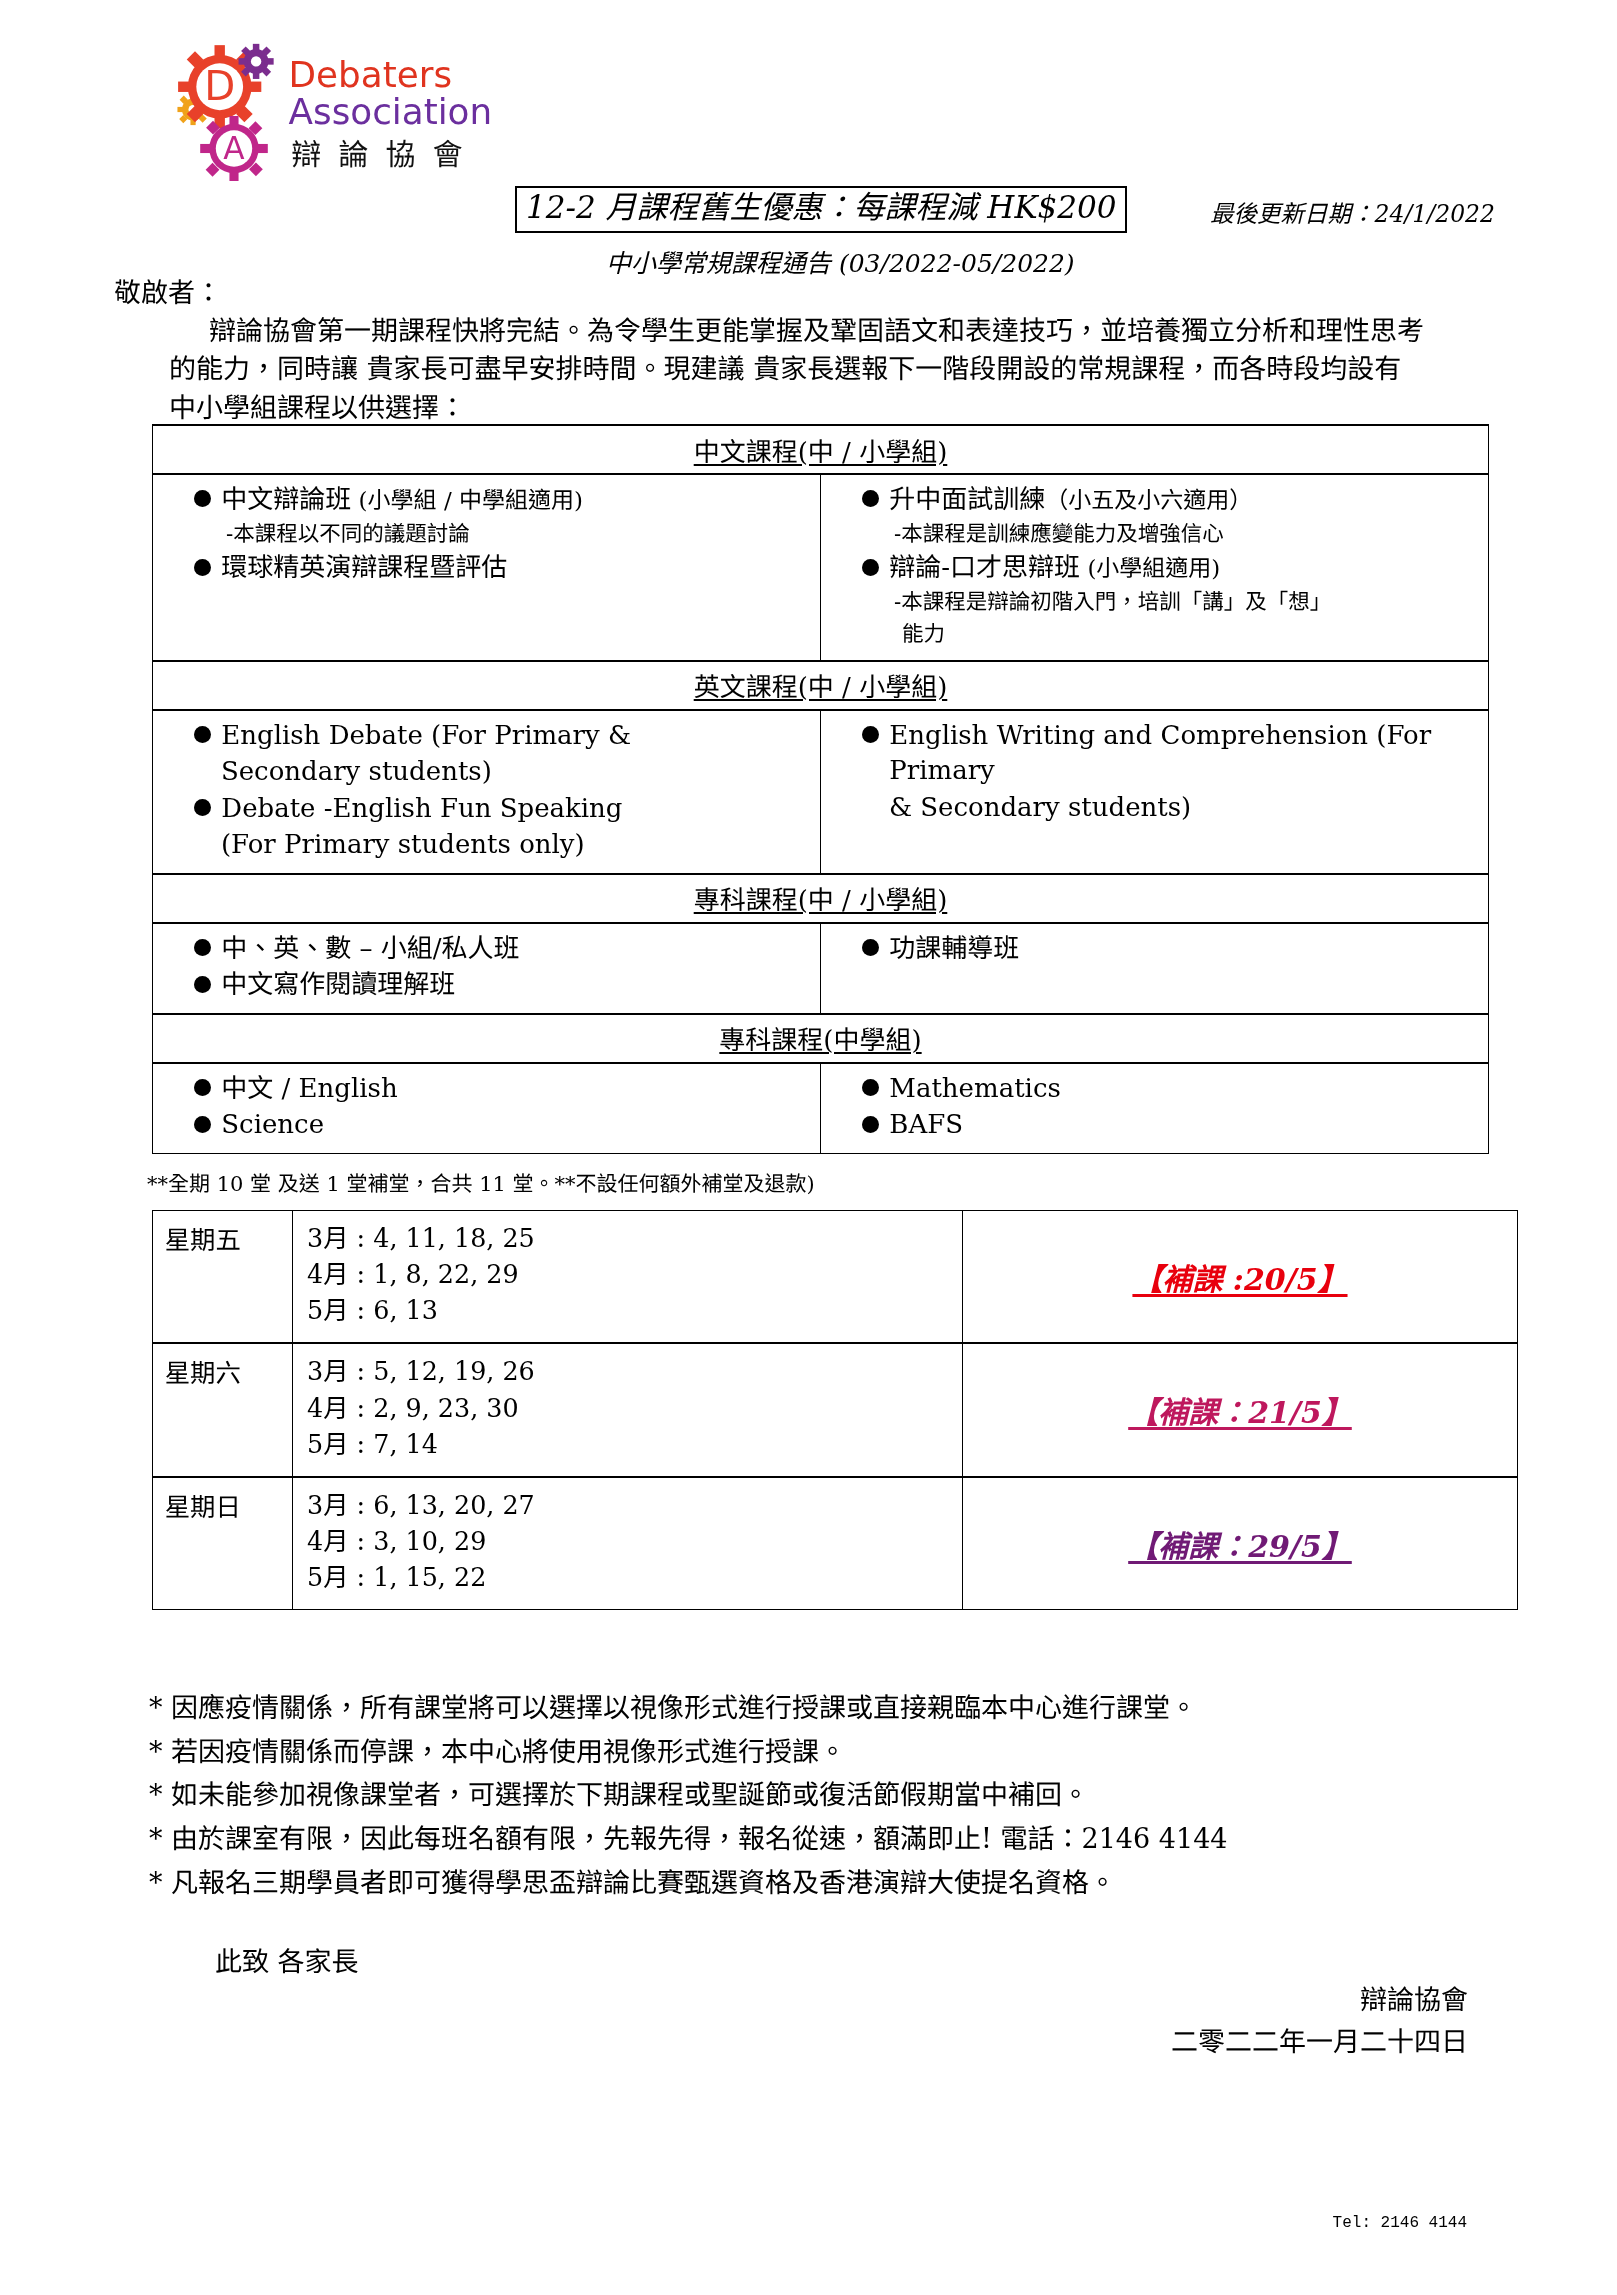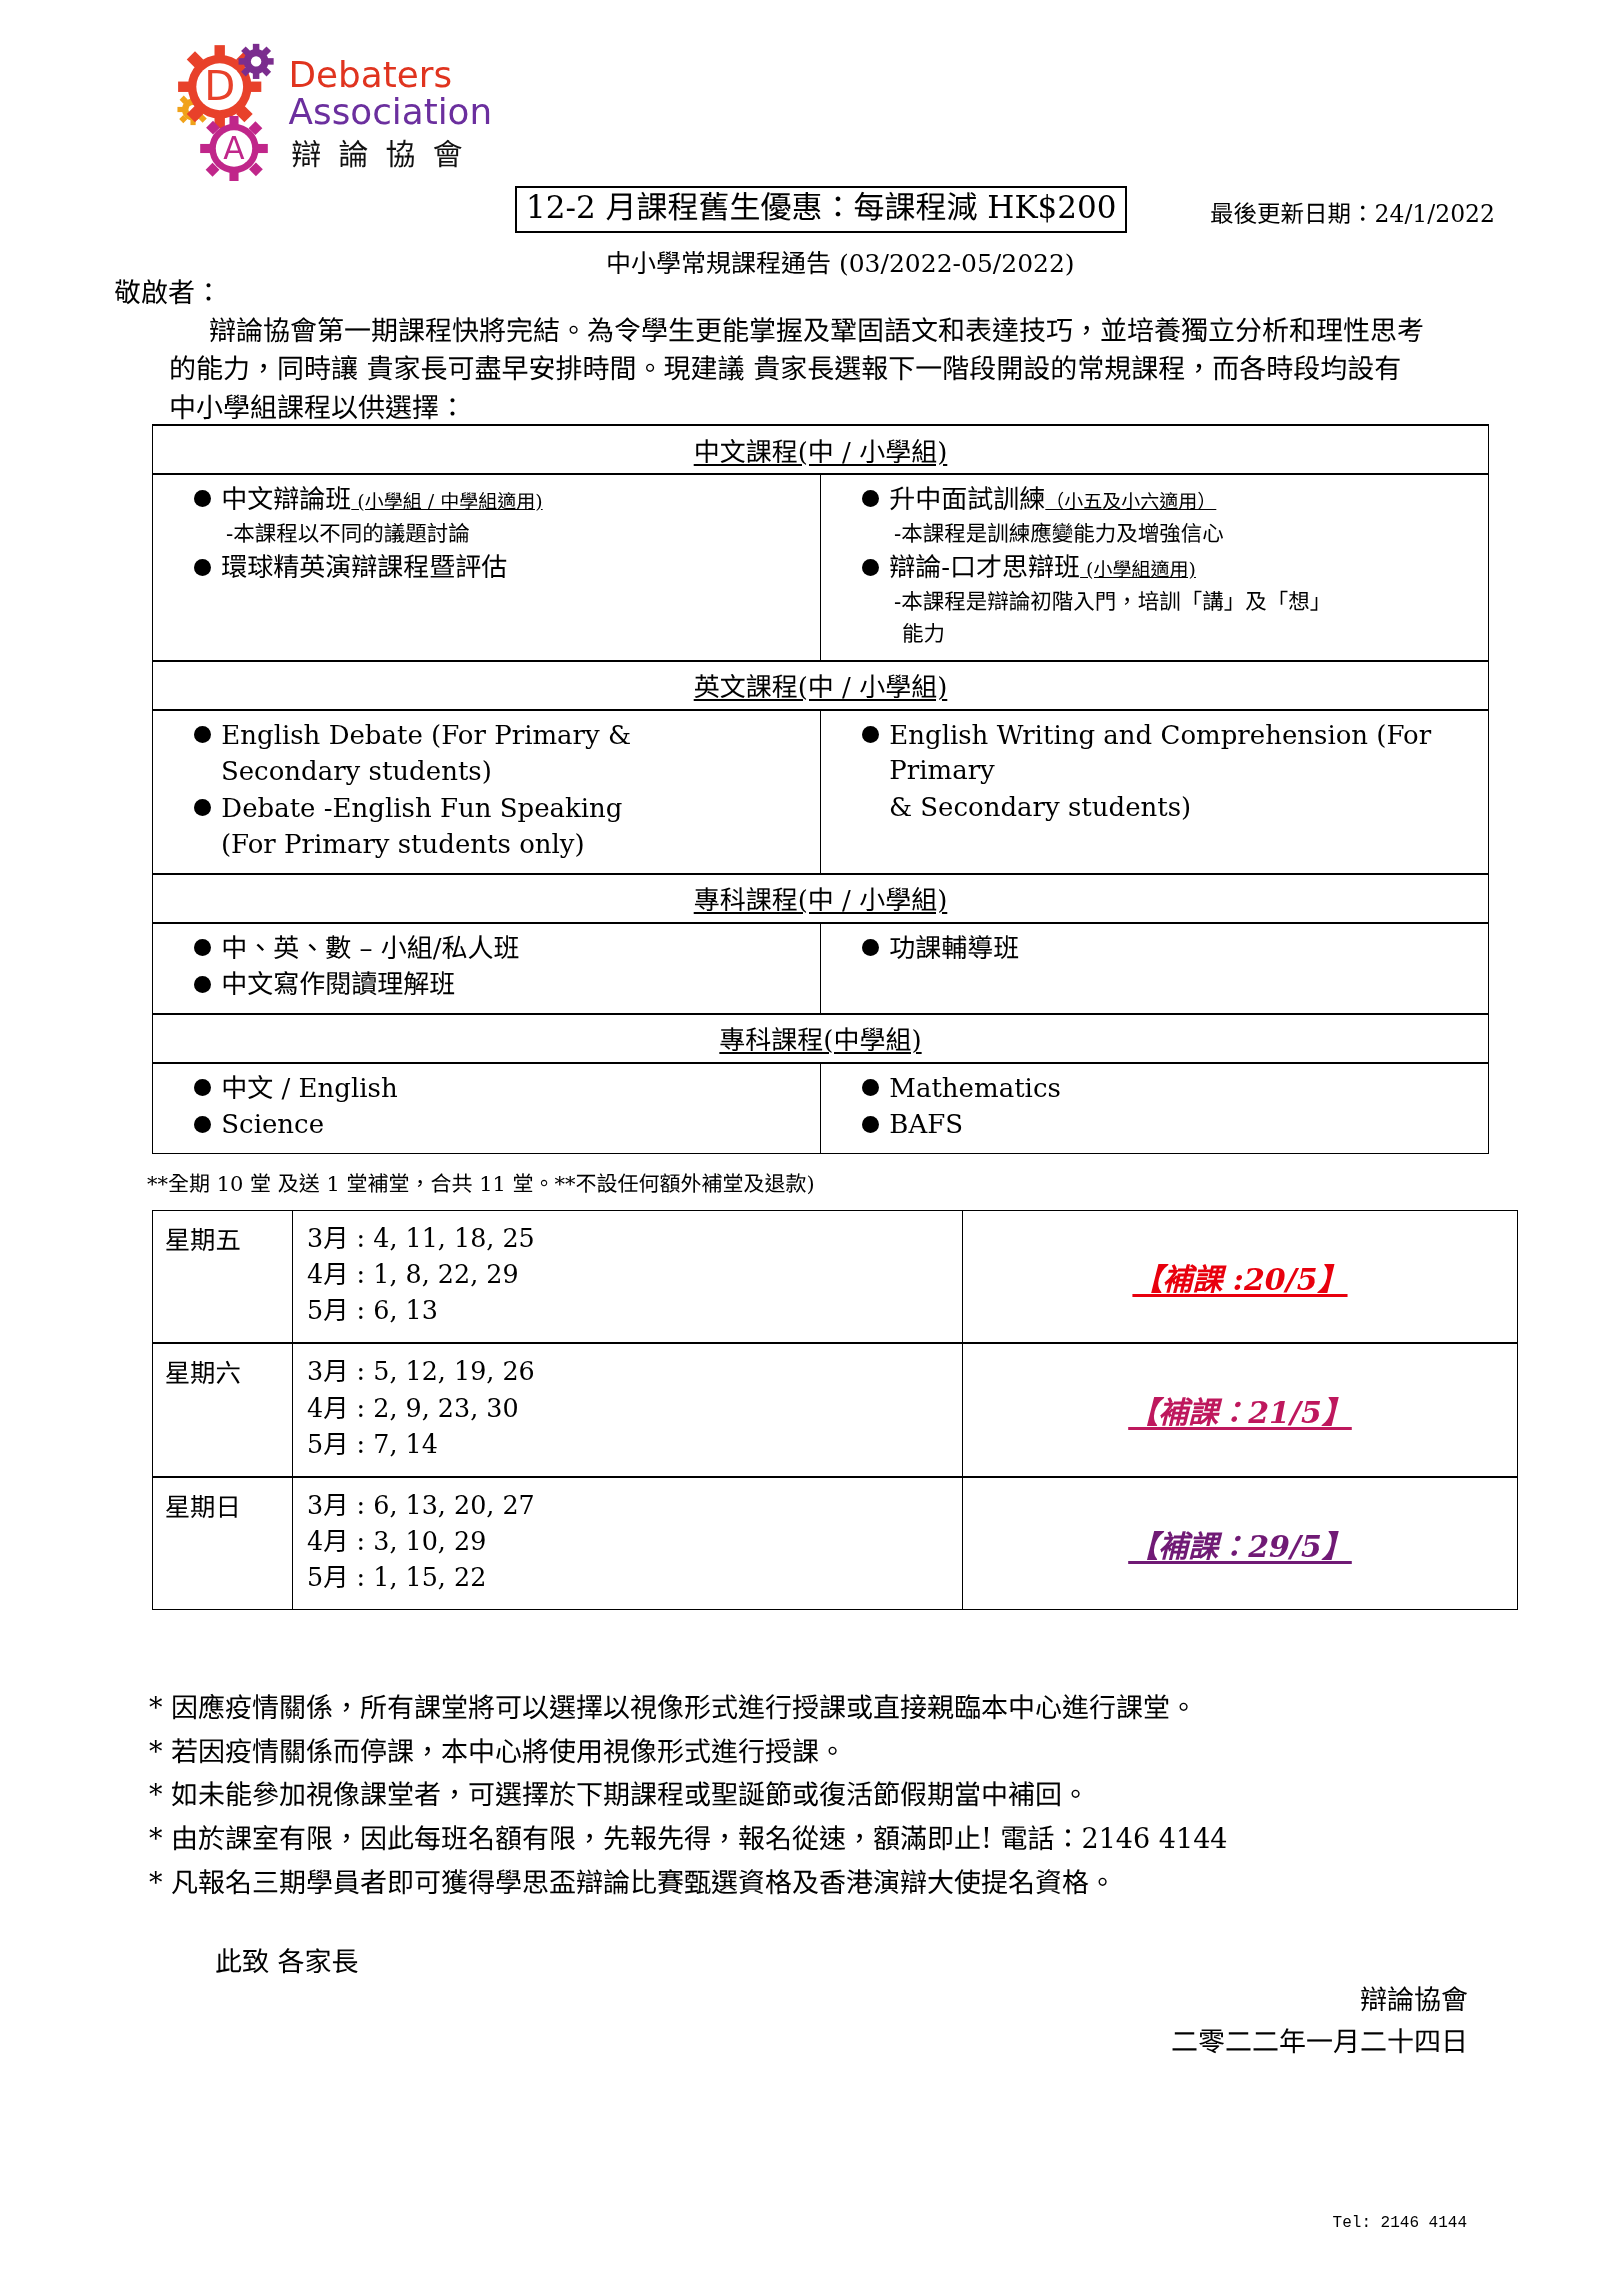--- a/index.html
+++ b/index.html
@@ -33,20 +33,21 @@
   }
   .logo-svg { display: block; }
 
   
   .header-zone {
     position: absolute;
     left: 0;
     top: 186px;
     width: 1534px;
     height: 98px;
+    font-style: italic;
   }
   .title-boxed {
     position: absolute;
     left: 515px;
     top: 0px;
     border: 2px solid #000;
     padding: 3.3px 9px 5.9px 9px;
     font-size: 31px;
     line-height: 1.08;
     white-space: nowrap;
@@ -128,21 +129,21 @@
   }
   .bullet-line .dot {
     flex: 0 0 auto;
     width: 17px;
     height: 17px;
     border-radius: 50%;
     background: #000;
     margin: 8.5px 10.4px 0 0;
   }
   .bullet-line .txt { flex: 1 1 auto; }
-  .bullet-line .small { font-size: 19px; text-decoration: underline; }
+  .bullet-line .small { font-size: 23px; }
   .sub-line {
     font-size: 21.5px;
     line-height: 1.42;
     padding-left: 69px;
     margin: 0 0 1.3px 0;
   }
   .sub-line.cont { padding-left: 77px; }
   .eng .bullet-line { font-size: 26px; }
   .eng .bullet-line .txt { padding-right: 2.6px; }
 

